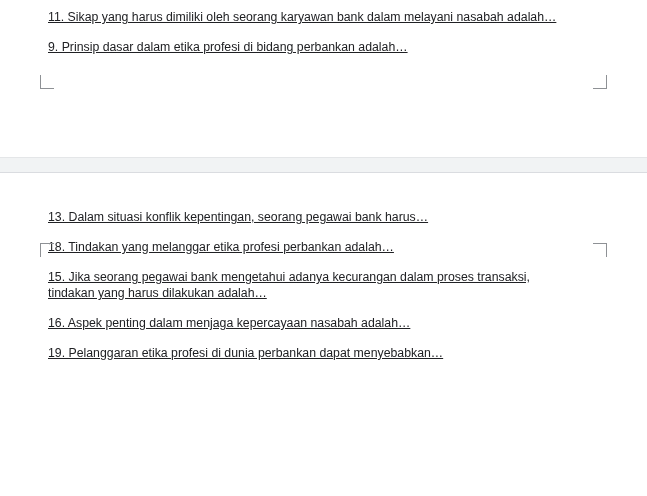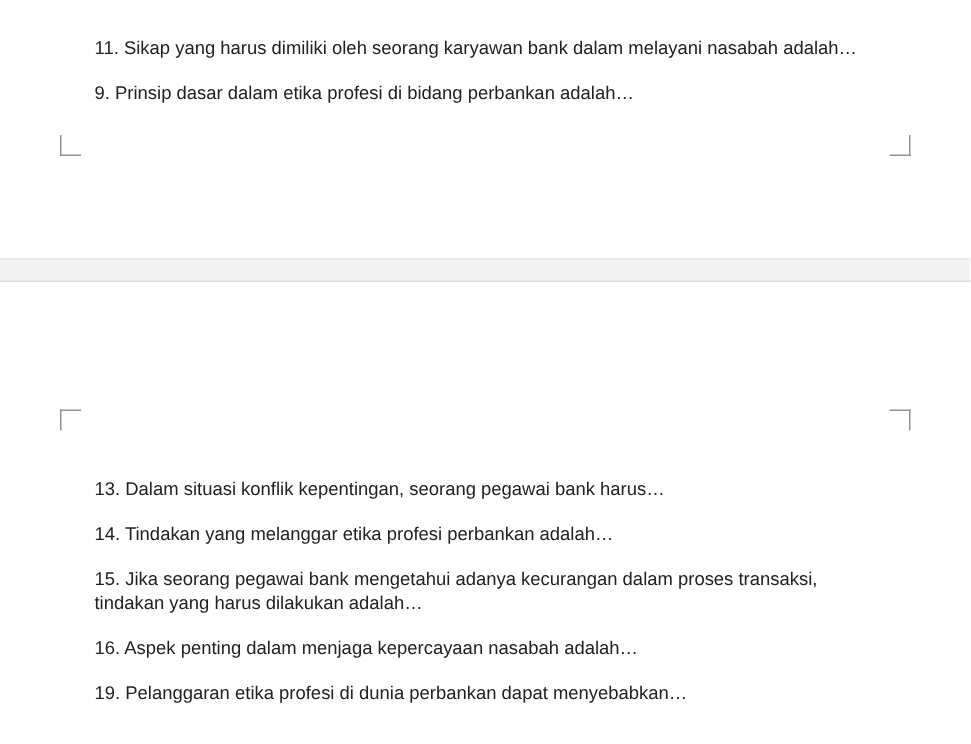--- a/index.html
+++ b/index.html
@@ -33,36 +33,37 @@
     height: 14px;
     background: #f1f3f4;
     border-top: 1px solid #e4e6e8;
     border-bottom: 1px solid #dadce0;
   }
   .page-bottom {
     height: 325px;
     padding: 0 48px;
   }
   .q-list {
-    margin: 15px;
+    margin: 0;
     padding: 0;
     list-style: none;
+    text-decoration: underline;
   }
   .q-item {
     font-size: 12.3px;
     line-height: 16px;
     color: #202124;
     margin-bottom: 14px;
     max-width: 520px;
   }
   .page-top .q-list {
     padding-top: 9px;
   }
   .page-bottom .q-list {
-    padding-top: 115px;
+    padding-top: 36px;
   }
   
   .corner {
     position: absolute;
     width: 13px;
     height: 13px;
     border-color: #8e9195;
     border-style: solid;
     border-width: 0;
   }
@@ -90,20 +91,20 @@
     <div class="corner br"></div>
   </div>
 
   <div class="page-gap"></div>
 
   <div class="page page-bottom">
     <div class="corner tl"></div>
     <div class="corner tr"></div>
     <ul class="q-list">
       <li class="q-item">13. Dalam situasi konflik kepentingan, seorang pegawai bank harus…</li>
-      <li class="q-item">14. Tindakan yang melanggar etika profesi perbankan adalah…</li>
+      <li class="q-item">18. Tindakan yang melanggar etika profesi perbankan adalah…</li>
       <li class="q-item">15. Jika seorang pegawai bank mengetahui adanya kecurangan dalam proses transaksi, tindakan yang harus dilakukan adalah…</li>
       <li class="q-item">16. Aspek penting dalam menjaga kepercayaan nasabah adalah…</li>
       <li class="q-item">19. Pelanggaran etika profesi di dunia perbankan dapat menyebabkan…</li>
     </ul>
   </div>
 
 </div>
 
 </body></html>

